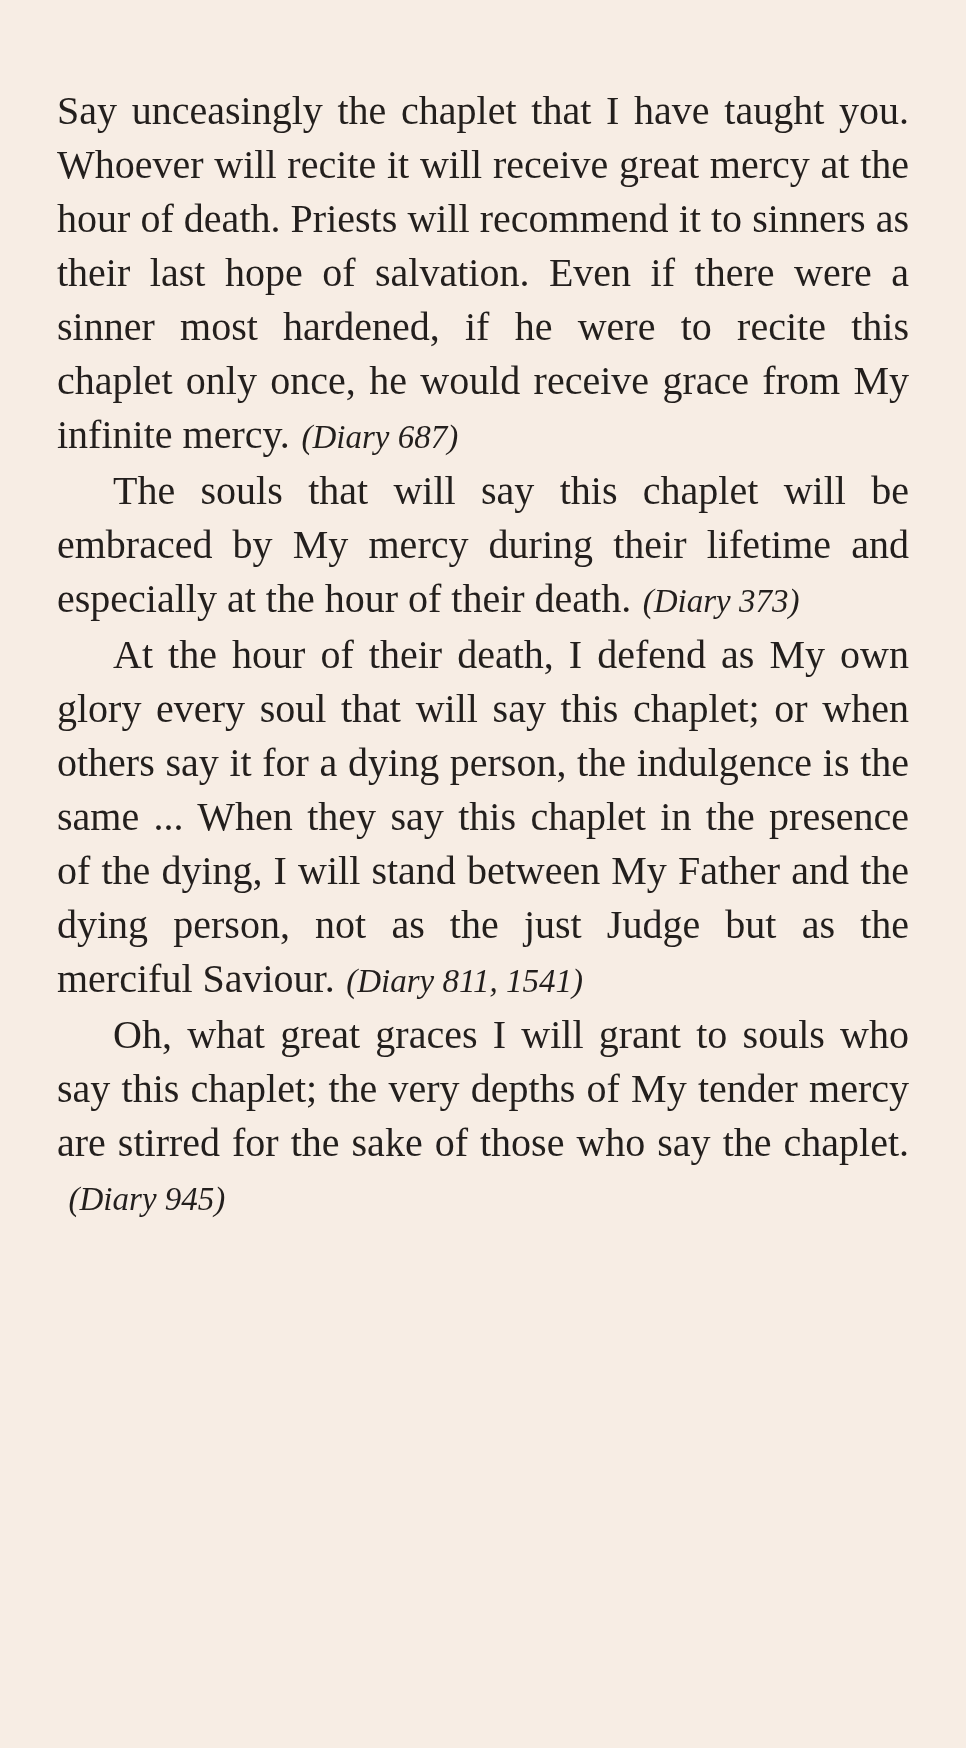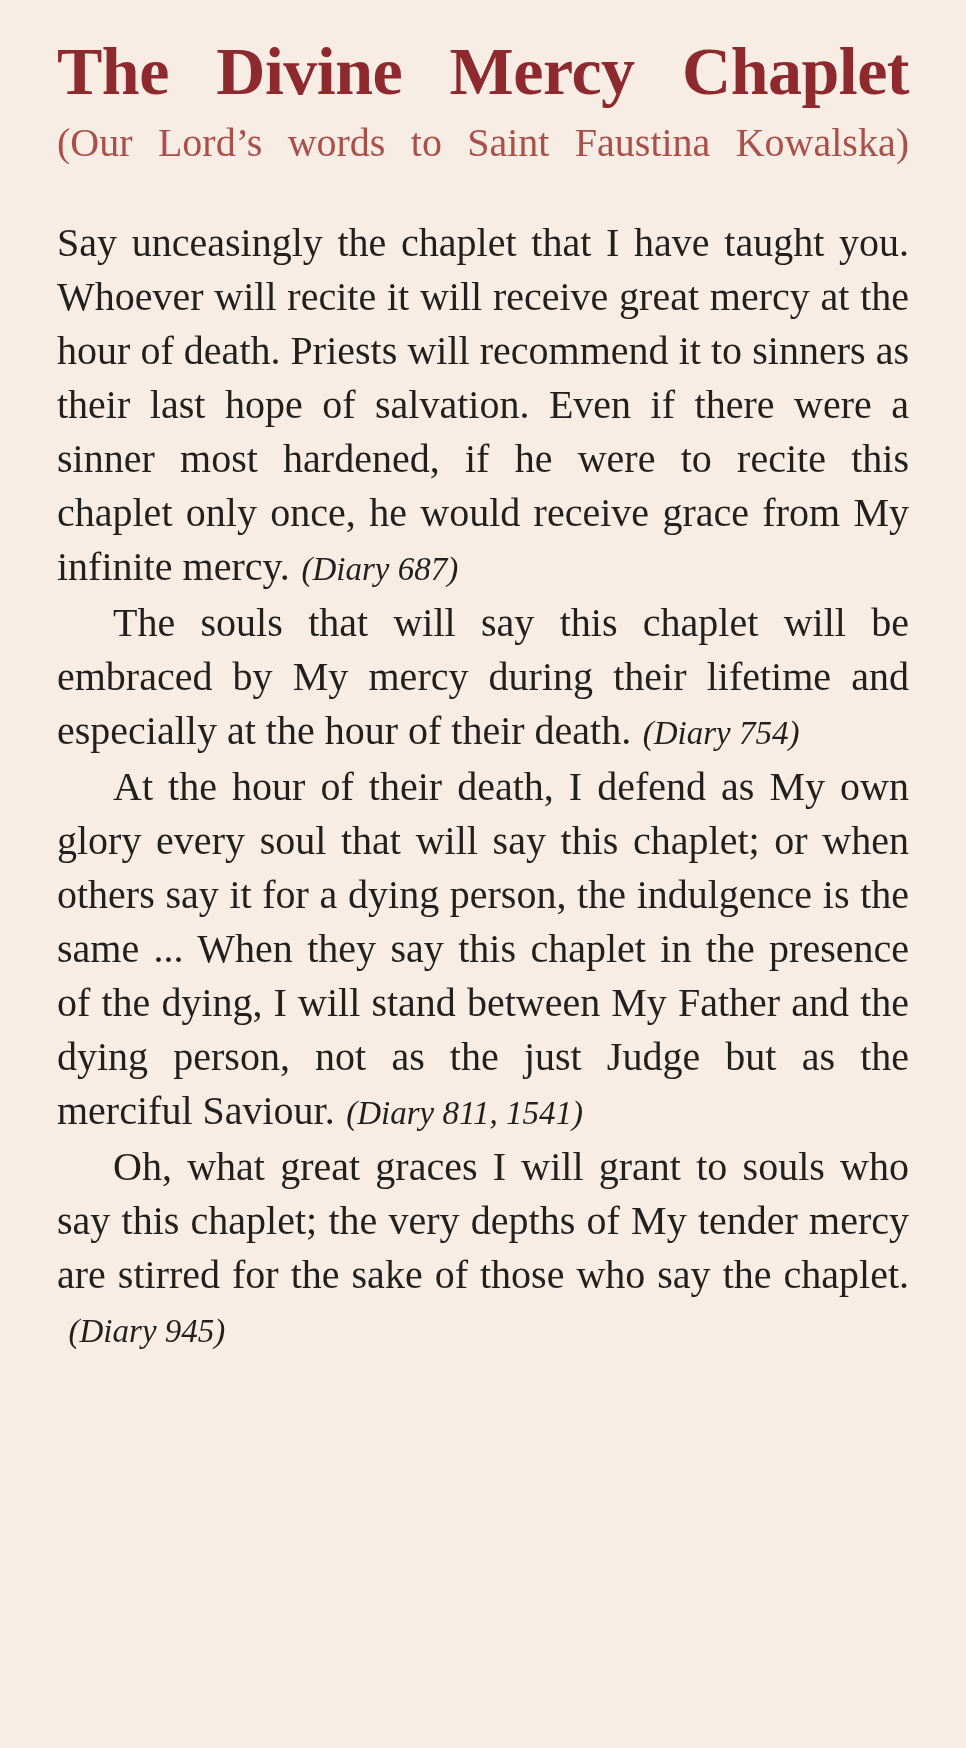--- a/index.html
+++ b/index.html
@@ -61,28 +61,24 @@
     font-style: italic;
     font-size: 33px;
     margin-left: 0.35em;
     white-space: nowrap;
   }
 </style>
 </head>
 <body>
 
 <div class="card">
-  <header>
-    <h1 class="page-title">The Divine Mercy Chaplet</h1>
-    <div class="page-subtitle">(Our Lord’s words to Saint Faustina Kowalska)</div>
-  </header>
 
   <main class="body-text">
     <p class="para"><span>Say unceasingly the chaplet that I have taught you.  Whoever will recite it will receive great mercy at the hour of death.  Priests will recommend it to sinners as their last hope of salvation.  Even if there were a sinner most hardened, if he were to recite this chaplet only once, he would receive grace from My infinite mercy.</span><span class="cite">(Diary 687)</span></p>
 
-    <p class="para indent"><span>The souls that will say this chaplet will be embraced by My mercy during their lifetime and especially at the hour of their death.</span><span class="cite">(Diary 754)</span></p>
+    <p class="para indent"><span>The souls that will say this chaplet will be embraced by My mercy during their lifetime and especially at the hour of their death.</span><span class="cite">(Diary 373)</span></p>
 
     <p class="para indent"><span>At the hour of their death, I defend as My own glory every soul that will say this chaplet; or when others say it for a dying person, the indulgence is the same ... When they say this chaplet in the presence of the dying, I will stand between My Father and the dying person, not as the just Judge but as the merciful Saviour.</span><span class="cite">(Diary 811, 1541)</span></p>
 
     <p class="para indent"><span>Oh, what great graces I will grant to souls who say this chaplet; the very depths of My tender mercy are stirred for the sake of those who say the chaplet.</span><span class="cite">(Diary 945)</span></p>
 
   </main>
 </div>
 
 </body></html>

